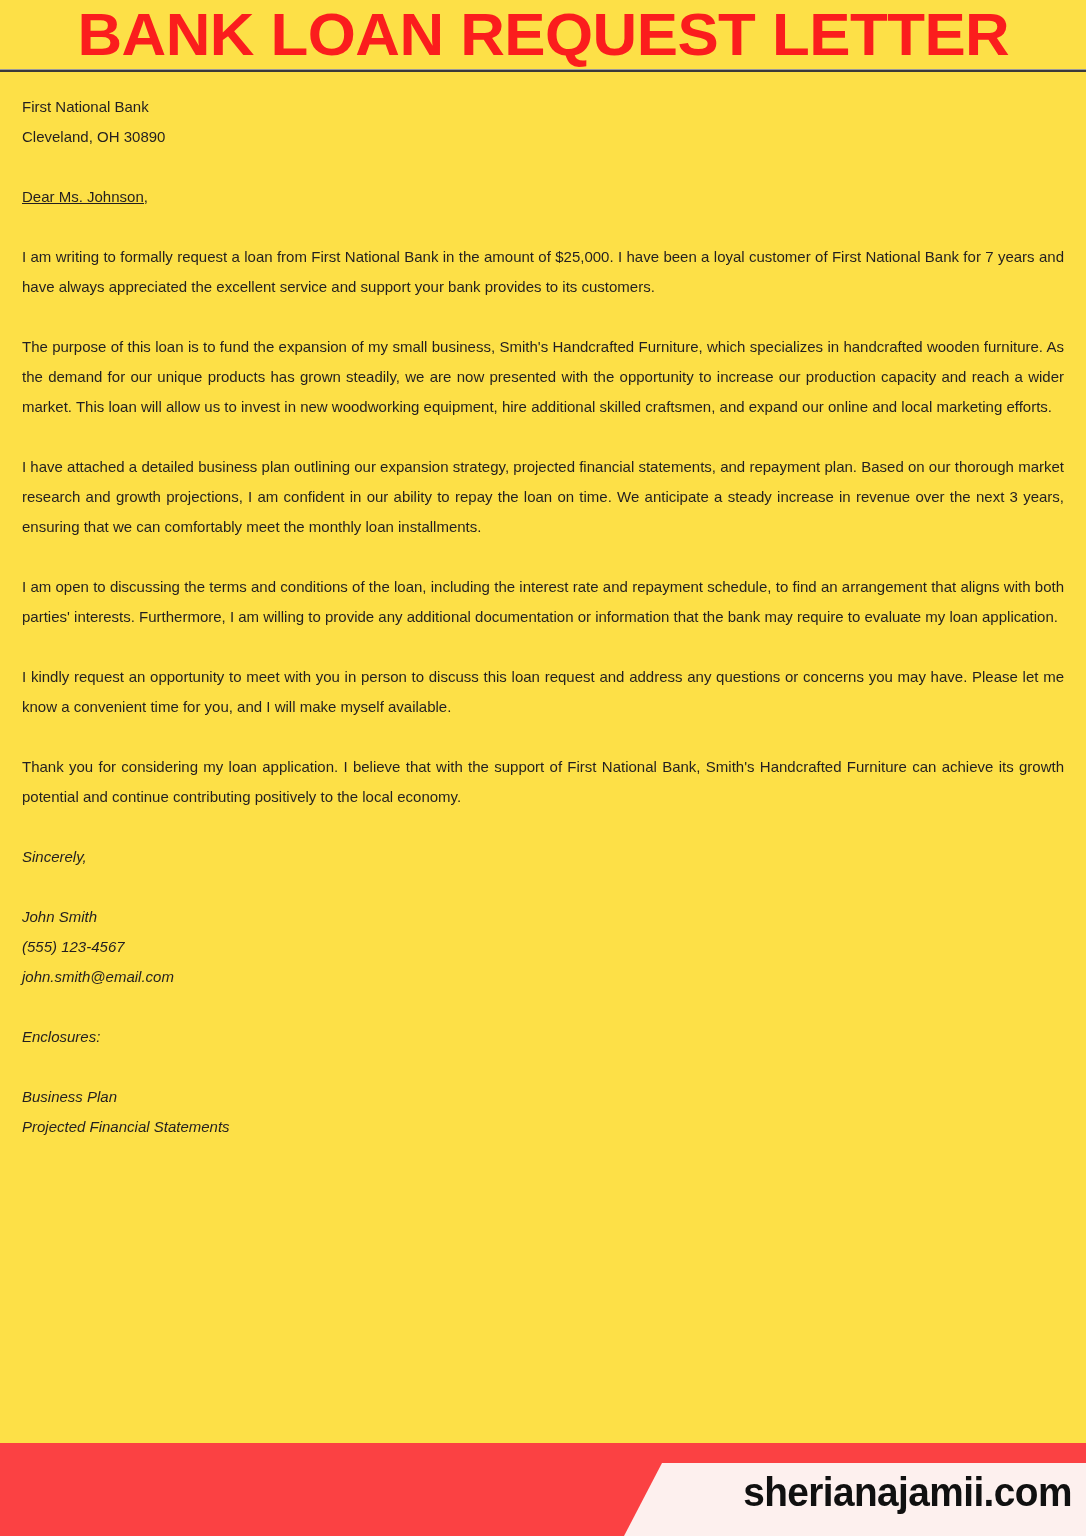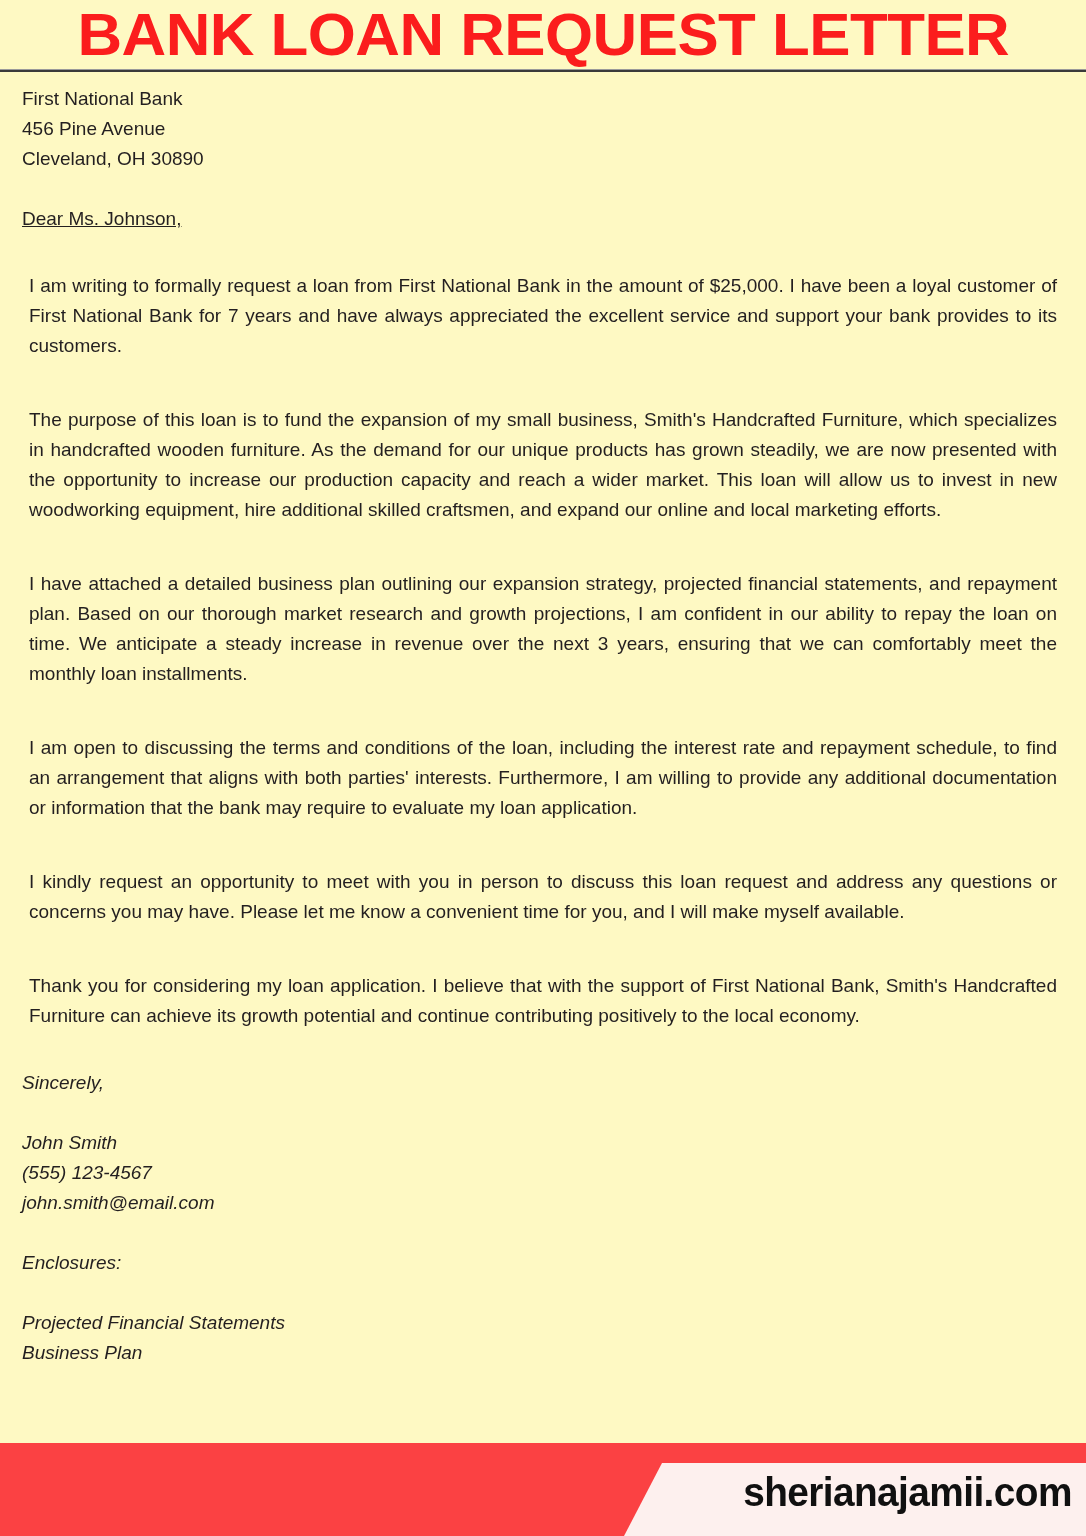--- a/index.html
+++ b/index.html
@@ -13,21 +13,21 @@
     position: relative;
     overflow: hidden;
     font-family: "Liberation Sans", sans-serif;
     -webkit-font-smoothing: antialiased;
   }
 
   
   .page {
     position: absolute;
     inset: 0;
-    background: #fef9c3;
+    background: #fde047;
   }
 
   
   .title-bar {
     position: absolute;
     left: 0;
     top: 0;
     width: 1086px;
     height: 70px;
     display: flex;
@@ -58,42 +58,42 @@
     height: 3px;
     background: #3a3a3a;
     border-top: 1px solid #9a9a9a;
     box-sizing: border-box;
   }
 
   
   .letter {
     position: absolute;
     left: 22px;
-    top: 84px;
+    top: 92px;
     width: 1042px;
     color: #231f20;
-    font-size: 19px;
+    font-size: 15px;
     line-height: 30px;
   }
   .addr-line {
     display: block;
     white-space: nowrap;
   }
   .block-gap {
     height: 30px;
   }
   .salutation {
     display: block;
     white-space: nowrap;
     text-decoration: underline;
   }
   .para {
     text-align: justify;
     text-justify: inter-word;
-    margin: 7px;
+    margin: 0;
     hyphens: none;
   }
   .para:last-child { text-align: left; }
   .sig-line {
     display: block;
     white-space: nowrap;
     font-style: italic;
   }
 
   
@@ -138,21 +138,20 @@
   <div class="title-bar">
     <h1 class="doc-title">BANK LOAN REQUEST LETTER</h1>
   </div>
 
   <div class="title-rule"></div>
 
   <div class="letter">
 
     <div>
       <span class="addr-line">First National Bank</span>
-      <span class="addr-line">456 Pine Avenue</span>
       <span class="addr-line">Cleveland, OH 30890</span>
     </div>
 
     <div class="block-gap"></div>
 
     <span class="salutation">Dear Ms. Johnson,</span>
 
     <div class="block-gap"></div>
 
     <p class="para">I am writing to formally request a loan from First National Bank in the amount of $25,000. I have been a loyal customer of First National Bank for 7 years and have always appreciated the excellent service and support your bank provides to its customers.</p>
@@ -183,22 +182,22 @@
       <span class="sig-line">john.smith@email.com</span>
     </div>
 
     <div class="block-gap"></div>
 
     <span class="sig-line">Enclosures:</span>
 
     <div class="block-gap"></div>
 
     <div>
+      <span class="sig-line">Business Plan</span>
       <span class="sig-line">Projected Financial Statements</span>
-      <span class="sig-line">Business Plan</span>
     </div>
 
   </div>
 
   <div class="footer">
     <div class="footer-panel"></div>
   </div>
   <div class="footer-brand">sherianajamii.com</div>
 
 </div>

